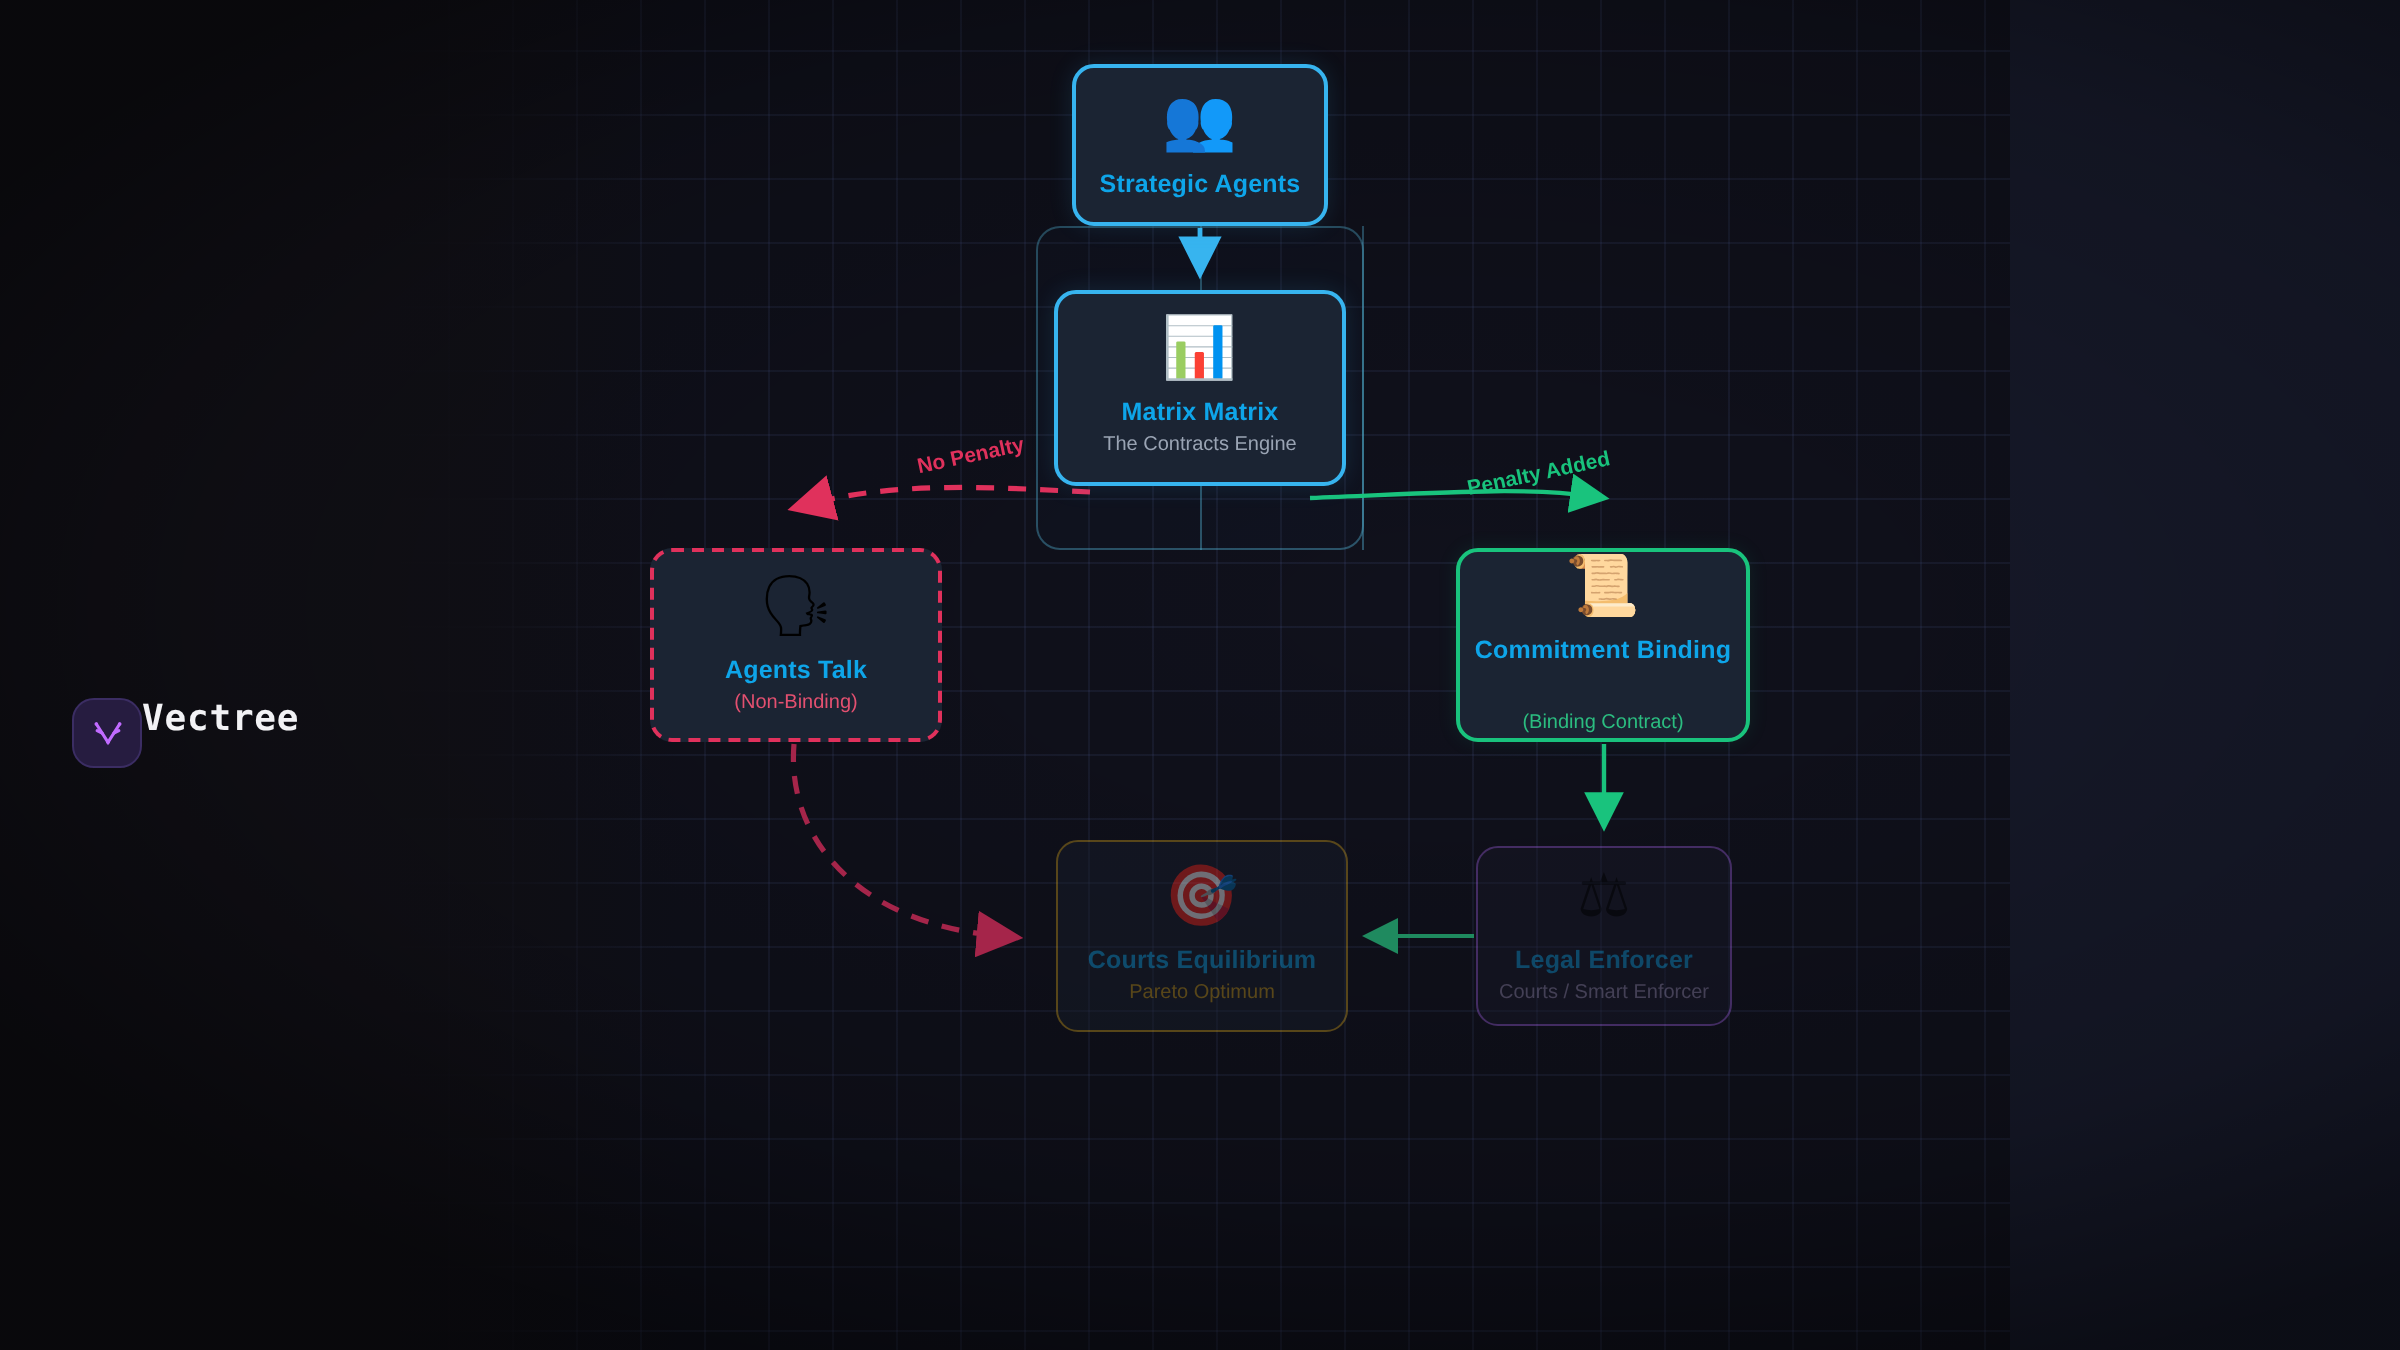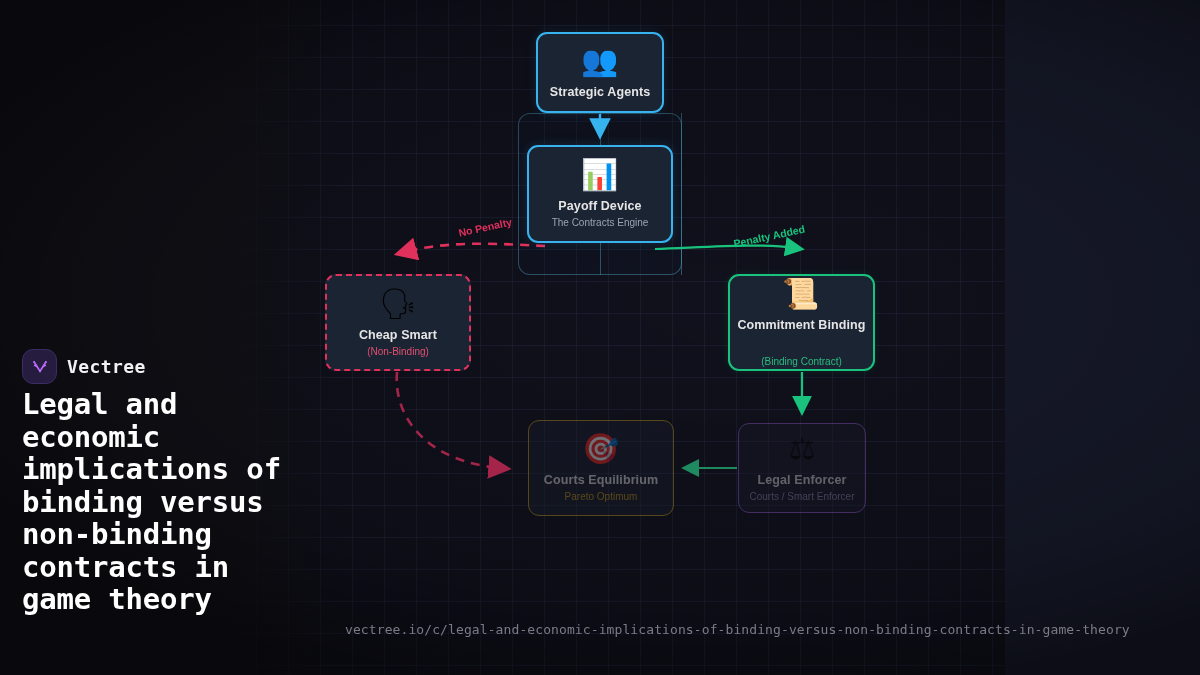--- a/index.html
+++ b/index.html
@@ -46,22 +46,22 @@
     pointer-events: none;
   }
   #vignette {
     position: absolute; inset: 0;
     background: radial-gradient(ellipse 70% 60% at 60% 45%, rgba(0,0,0,0) 0%, rgba(0,0,0,0.22) 72%, rgba(0,0,0,0.5) 100%);
     pointer-events: none;
   }
 
   
   #brand {
-    position: absolute; left: 22px; top: 349px;
-    display: flex; align-items: center; gap: 10px;
+    position: absolute; left: 36px; top: 349px;
+    display: flex; align-items: flex-start; 
     z-index: 40;
   }
   #brand-logo {
     width: 35px; height: 35px; border-radius: 11px;
     background: #261c40;
     border: 1px solid #3b2d63;
     display: flex; align-items: center; justify-content: center;
   }
   #brand-name {
     font-family: "DejaVu Sans Mono", "Liberation Mono", monospace;
@@ -108,21 +108,21 @@
     align-items: center; justify-content: center;
     text-align: center;
     z-index: 20;
   }
   .node .n-icon {
     font-size: 30px; line-height: 1;
     margin-bottom: 9px;
     filter: saturate(1.05);
   }
   .node .n-title {
-    font-size: 12.5px; font-weight: 700; color: #e5e5e5;
+    font-size: 12.5px; font-weight: 700; color: #0ea5e9;
     letter-spacing: 0.1px;
   }
   .node .n-sub {
     font-size: 10px; margin-top: 4px;
     color: #9aa4b4;
   }
 
   #node-agents {
     left: 536px; top: 32px; width: 128px; height: 81px;
     border: 2px solid #37b4ef;
@@ -232,27 +232,27 @@
     </g>
   </svg>
 
   <div class="node" id="node-agents">
     <div class="n-icon">👥</div>
     <div class="n-title">Strategic Agents</div>
   </div>
 
   <div class="node" id="node-payoff">
     <div class="n-icon">📊</div>
-    <div class="n-title">Payoff Device</div>
+    <div class="n-title">Matrix Matrix</div>
     <div class="n-sub">The Contracts Engine</div>
   </div>
 
   <div class="node" id="node-cheap">
     <div class="n-icon">🗣</div>
-    <div class="n-title">Cheap Smart</div>
+    <div class="n-title">Agents Talk</div>
     <div class="n-sub">(Non-Binding)</div>
   </div>
 
   <div class="node" id="node-commit">
     <div class="n-icon">📜</div>
     <div class="n-title">Commitment Binding</div>
     <div class="n-sub">(Binding Contract)</div>
   </div>
 
   <div class="node" id="node-shift">
@@ -277,17 +277,15 @@
         <path d="M8.5 11.5 L5.5 10"></path>
         <path d="M15.5 11.5 L18.5 10"></path>
         <circle cx="5" cy="6" r="1.1" fill="#c06bff" stroke="none"></circle>
         <circle cx="19" cy="6" r="1.1" fill="#c06bff" stroke="none"></circle>
         <circle cx="12" cy="17" r="1.1" fill="#c06bff" stroke="none"></circle>
       </svg>
     </div>
     <div id="brand-name">Vectree</div>
   </div>
 
-  <div id="page-title">Legal and economic implications of binding versus non-binding contracts in game theory</div>
-
-  <div id="footer-url">vectree.io/c/legal-and-economic-implications-of-binding-versus-non-binding-contracts-in-game-theory</div>
+
 
 </div>
 
 </body></html>

